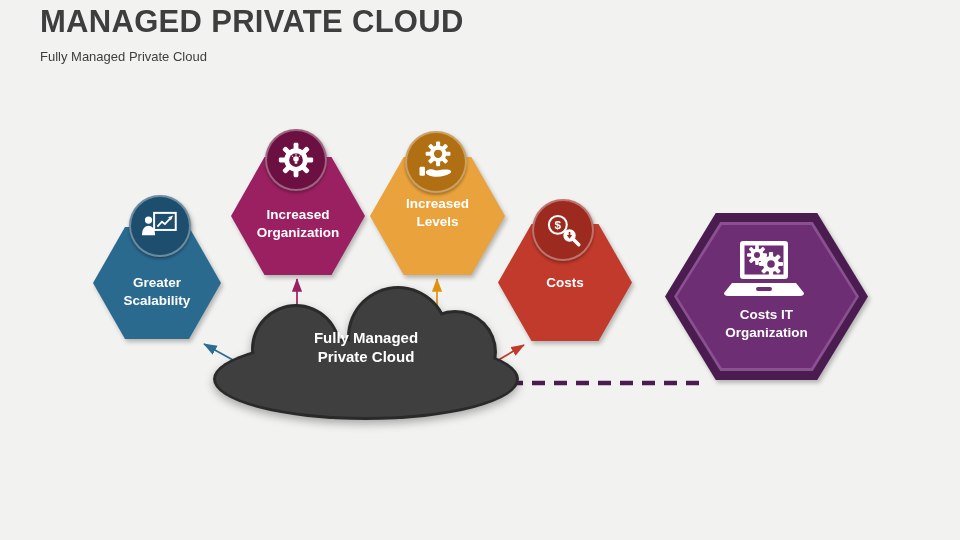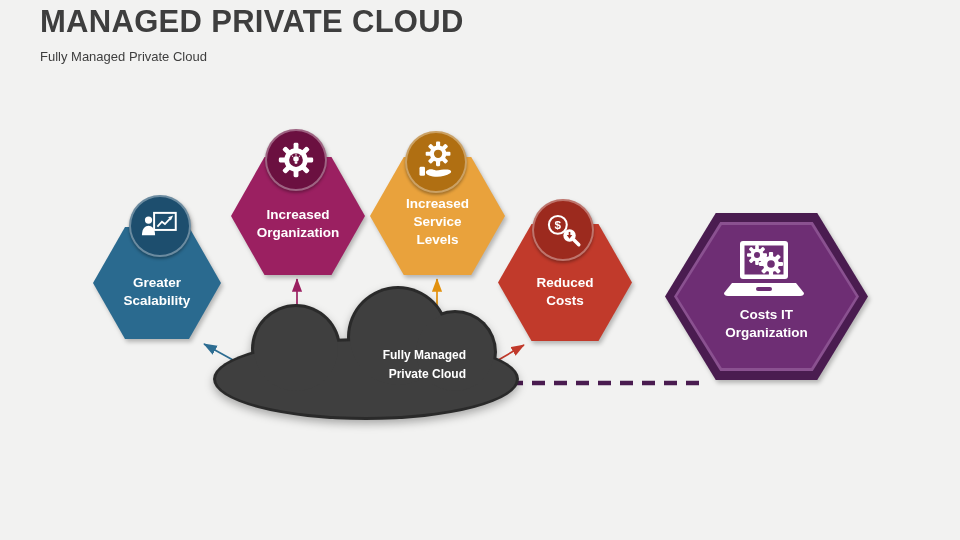--- a/index.html
+++ b/index.html
@@ -34,22 +34,22 @@
   .hex4 .hexlabel{top:50px;}
   .hex5{left:665px;top:213px;width:203px;height:167px;}
   .hex5 .p-mid{inset:9px;}
   .hex5 .p-inner{inset:12px;}
   .hex5 .hexlabel{top:93px;}
   .hex5 .laptop{position:absolute;left:51px;top:26px;}
   
   .connectors{position:absolute;left:0;top:0;z-index:2;}
   .cloudbox{position:absolute;left:195px;top:270px;z-index:3;
             filter:drop-shadow(0 4px 4px rgba(0,0,0,.30));}
-  .cloudlabel{position:absolute;left:266px;top:346px;width:200px;z-index:3;
-              text-align:right;color:#fff;font-size:12px;font-weight:700;line-height:19px;}
+  .cloudlabel{position:absolute;left:266px;top:328px;width:200px;z-index:3;
+              text-align:center;color:#fff;font-size:15px;font-weight:700;line-height:19px;}
   .cloudlabel span{display:block;}
 </style>
 </head>
 <body>
 
 <div class="stage">
 
   <div class="header">
     <h1 class="title">MANAGED PRIVATE CLOUD</h1>
     <h2 class="subtitle">Fully Managed Private Cloud</h2>
@@ -137,21 +137,20 @@
           <line x1="37.7" y1="26" x2="36.2" y2="27.4"></line>
         </g>
       </svg>
     </div>
   </div>
 
   <div class="hexwrap hex3">
     <div class="hex full" style="background-color: rgb(233, 162, 60);"></div>
     <div class="hexlabel">
       <span>Increased</span>
-      <span>Service</span>
       <span>Levels</span>
     </div>
     <div class="badge" style="background-color: rgb(176, 111, 18);">
       <svg width="44" height="44" viewBox="0 0 64 64">
         <g fill="#fff">
           <rect x="32" y="2" width="6" height="36" rx="1.5"></rect>
           <rect x="32" y="2" width="6" height="36" rx="1.5" transform="rotate(45 35 20)"></rect>
           <rect x="32" y="2" width="6" height="36" rx="1.5" transform="rotate(90 35 20)"></rect>
           <rect x="32" y="2" width="6" height="36" rx="1.5" transform="rotate(135 35 20)"></rect>
         </g>
@@ -159,21 +158,20 @@
         <circle cx="35" cy="20" r="6" fill="#b06f12"></circle>
         <rect x="8" y="39" width="8" height="13" rx="2" fill="#fff"></rect>
         <path d="M18,45 C22,41 28,42.5 32,44.5 C38,43.5 45,42.5 49,43 C54,43.8 55.5,46 52.5,48.5 C45,54 30,55 22,51.5 C17.5,49.5 16,47 18,45 Z" fill="#fff"></path>
       </svg>
     </div>
   </div>
 
   <div class="hexwrap hex4">
     <div class="hex full" style="background-color: rgb(193, 58, 43);"></div>
     <div class="hexlabel">
-      <span>Reduced</span>
       <span>Costs</span>
     </div>
     <div class="badge" style="background-color: rgb(156, 42, 30);">
       <svg width="44" height="44" viewBox="0 0 64 64">
         <circle cx="24.5" cy="24.5" r="13" stroke="#fff" stroke-width="3" fill="#9c2a1e"></circle>
         <text x="24.5" y="30.5" font-size="17" font-weight="bold" fill="#fff" text-anchor="middle">$</text>
         <circle cx="41.5" cy="40" r="9" fill="#fff"></circle>
         <rect x="40.3" y="34.8" width="2.4" height="5.2" fill="#9c2a1e"></rect>
         <polygon points="37.5,39.2 45.5,39.2 41.5,44.6" fill="#9c2a1e"></polygon>
         <line x1="48" y1="46.5" x2="55" y2="53.5" stroke="#fff" stroke-width="5" stroke-linecap="round"></line>

